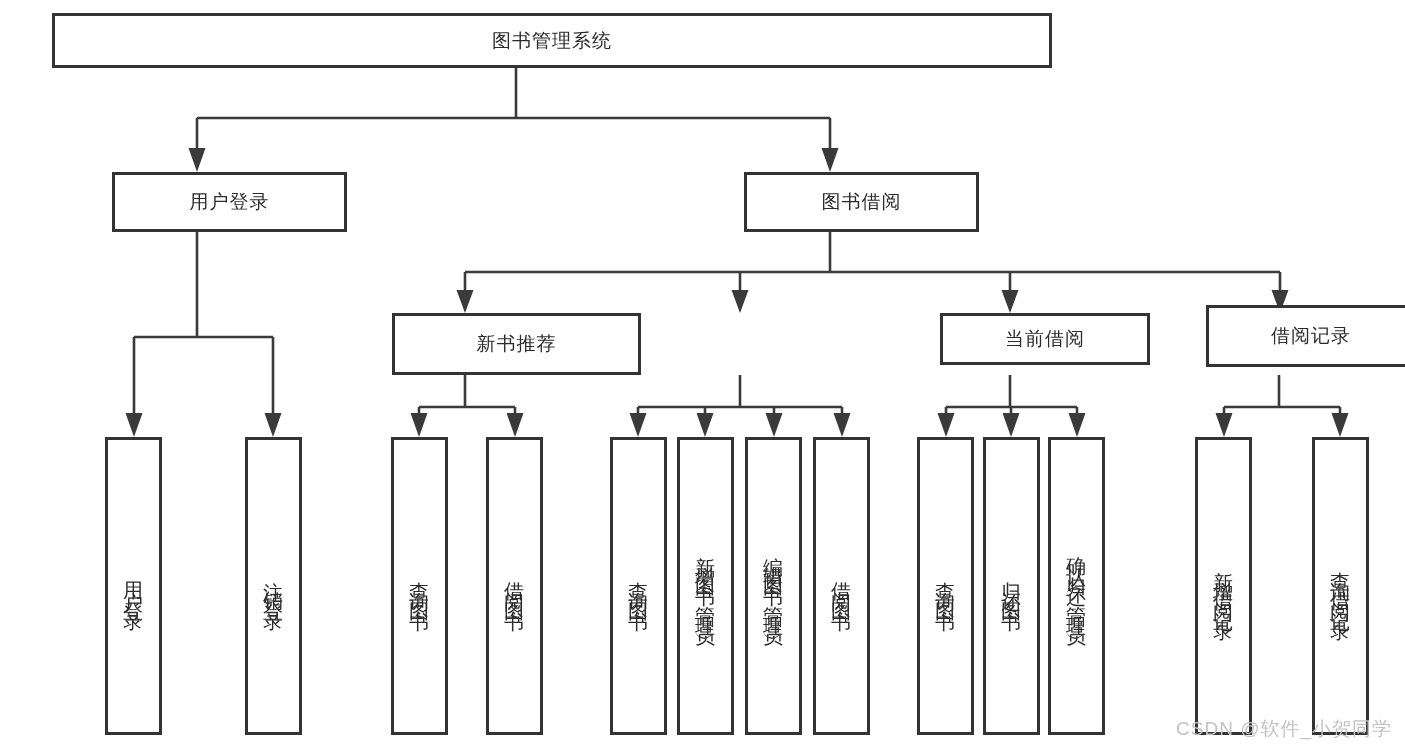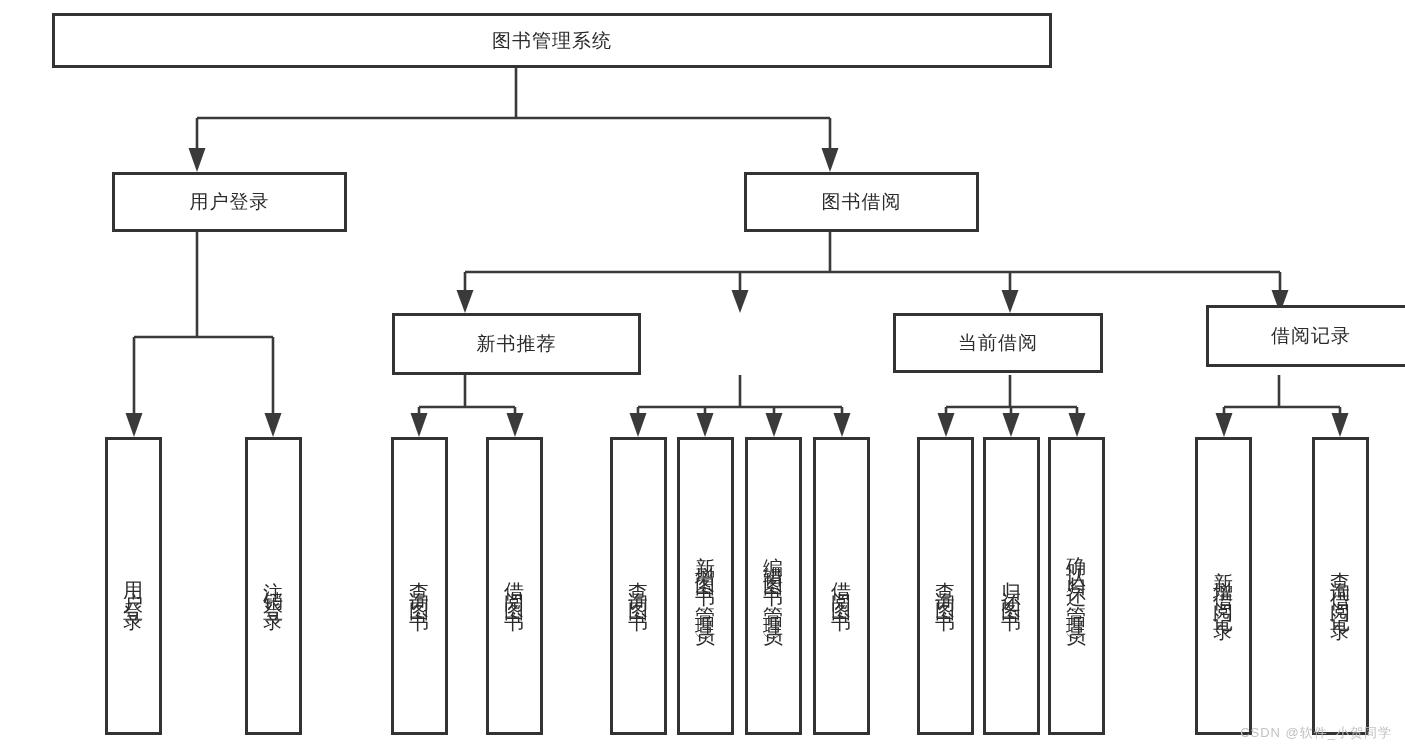--- a/index.html
+++ b/index.html
@@ -42,21 +42,21 @@
     writing-mode:vertical-rl;
     text-orientation:mixed;
     font-size:20px;
     letter-spacing:10px;
     line-height:1;
     white-space:nowrap;
   }
   .watermark{
     position:absolute;
     right:13px;bottom:5px;
-    font-size:13px;
+    font-size:19px;
     color:var(--watermark-color);
     letter-spacing:1px;
     white-space:nowrap;
     text-align:right;
   }
 </style>
 </head>
 <body>
 
 <div class="canvas">
@@ -104,21 +104,21 @@
   <div class="node" style="left:80px;top:172px;width:235px;height:60px">
     <span class="lbl">用户登录</span>
   </div>
   <div class="node" style="left:712px;top:172px;width:235px;height:60px">
     <span class="lbl">图书借阅</span>
   </div>
 
   <div class="node" style="left:360px;top:313px;width:249px;height:62px">
     <span class="lbl">新书推荐</span>
   </div>
-  <div class="node" style="left:861px;top:313px;width:210px;height:60px">
+  <div class="node" style="left:908px;top:313px;width:210px;height:52px">
     <span class="lbl">当前借阅</span>
   </div>
   <div class="node" style="left:1174px;top:305px;width:210px;height:62px">
     <span class="lbl">借阅记录</span>
   </div>
 
   <div class="vnode" style="left:105px;top:437px">
     <span class="vlbl">用户登录</span>
   </div>
   <div class="vnode" style="left:245px;top:437px">

